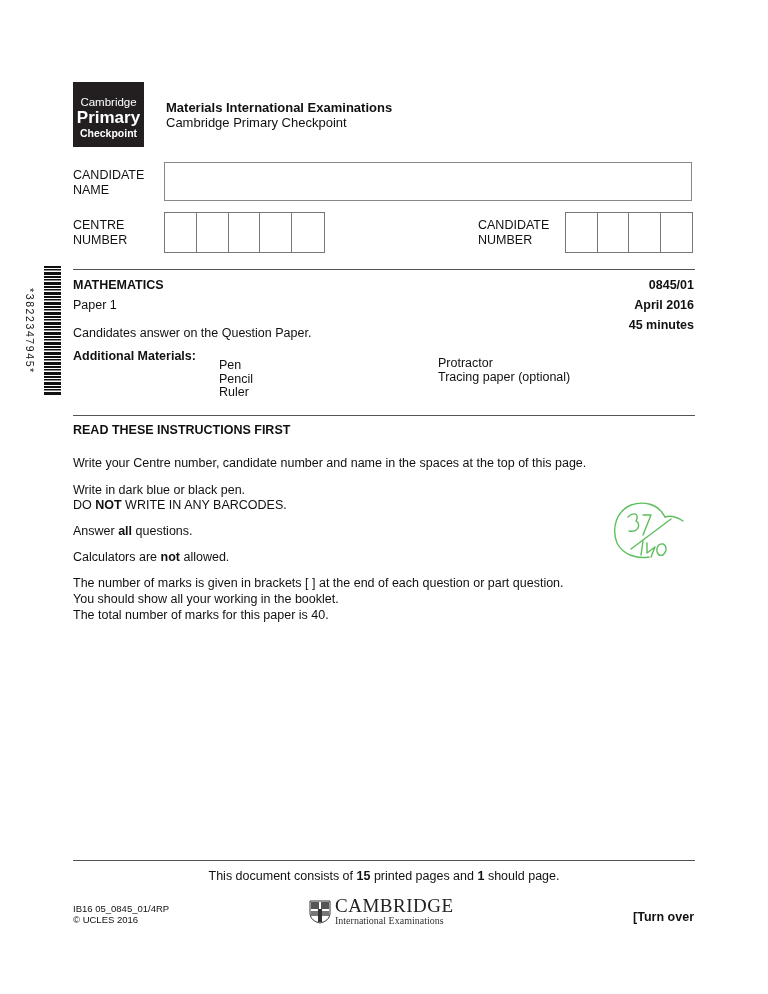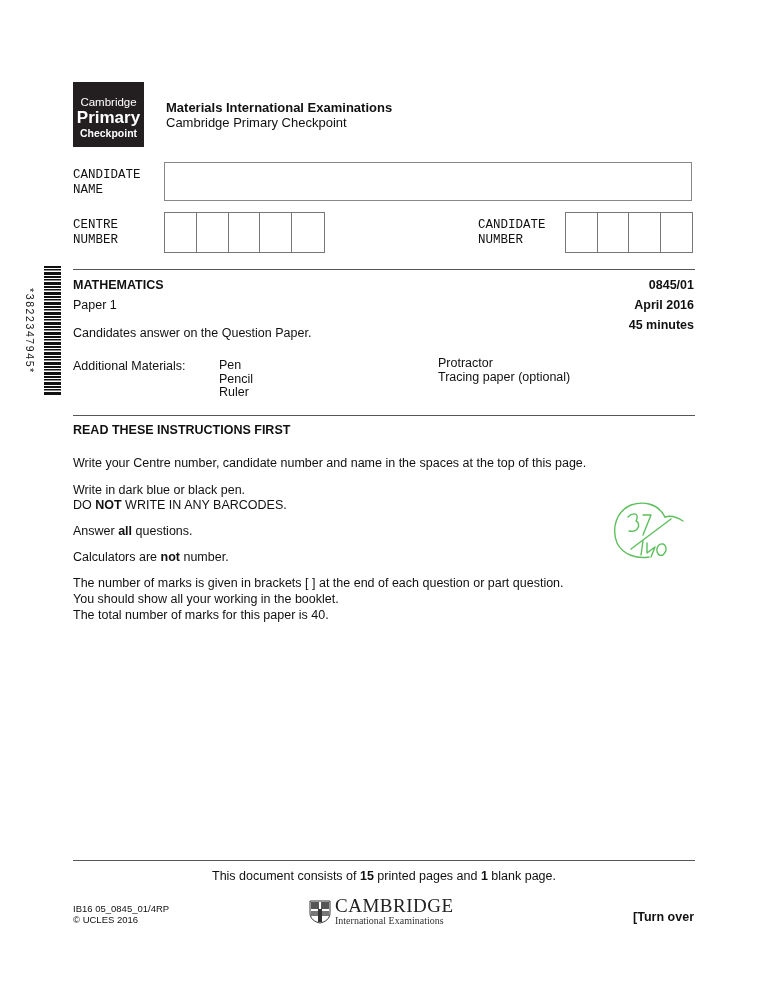--- a/index.html
+++ b/index.html
@@ -10,21 +10,21 @@
     .abs { position: absolute; }
     .logo {
       left: 73px; top: 82px; width: 71px; height: 65px; background: #231f20;
       color: #fff; text-align: center; box-sizing: border-box; padding-top: 14px;
     }
     .logo .l1 { font-size: 11.5px; line-height: 13px; }
     .logo .l2 { font-size: 17px; font-weight: bold; line-height: 18px; }
     .logo .l3 { font-size: 10.5px; font-weight: bold; line-height: 12px; }
     .org-title { left: 166px; top: 100px; font-size: 13px; font-weight: bold; }
     .org-sub { left: 166px; top: 115px; font-size: 13px; }
-    .label { font-size: 12.5px; line-height: 15px; font-family: Liberation Mono, monospace; }
+    .label { font-size: 12.5px; line-height: 15px; }
     .namebox { left: 164px; top: 162px; width: 528px; height: 39px; border: 1px solid #888; box-sizing: border-box; }
     .boxes { display: flex; border: 1px solid #777; box-sizing: border-box; height: 41px; }
     .boxes .cell { width: 32px; height: 100%; border-right: 1px solid #777; box-sizing: border-box; }
     .boxes .cell:last-child { border-right: none; }
     .rule { height: 1px; background: #555; }
     .t { font-size: 12.5px; line-height: 15px; white-space: nowrap; }
     .b { font-weight: bold; }
     .right { text-align: right; }
     .barcode {
       left: 44px; top: 266px; width: 17px; height: 130px;
@@ -84,57 +84,57 @@
 
 <div class="abs rule" style="left:73px; top:269px; width:622px;"></div>
 
 <div class="abs t b" style="left:73px; top:278px;">MATHEMATICS</div>
 <div class="abs t" style="left:73px; top:298px;">Paper 1</div>
 <div class="abs t b right" style="right:74px; top:278px;">0845/01</div>
 <div class="abs t b right" style="right:74px; top:298px;">April 2016</div>
 <div class="abs t b right" style="right:74px; top:318px;">45 minutes</div>
 
 <div class="abs t" style="left:73px; top:326px;">Candidates answer on the Question Paper.</div>
-<div class="abs t" style="left:73px; top:359px;">Additional Materials:</div>
+<div class="abs t" style="left:73px; top:349px;font-weight:bold;">Additional Materials:</div>
 <div class="abs t" style="left:219px; top:359px; line-height:13.5px;">
   <div>Pen</div>
   <div>Pencil</div>
   <div>Ruler</div>
 </div>
 <div class="abs t" style="left:438px; top:357px; line-height:13.5px;">
   <div>Protractor</div>
   <div>Tracing paper (optional)</div>
 </div>
 
 <div class="abs rule" style="left:73px; top:415px; width:622px;"></div>
 
 <div class="abs t b" style="left:73px; top:423px;">READ THESE INSTRUCTIONS FIRST</div>
 <div class="abs t" style="left:73px; top:456px;">Write your Centre number, candidate number and name in the spaces at the top of this page.</div>
 <div class="abs t" style="left:73px; top:471px;margin-top:12px;">Write in dark blue or black pen.</div>
 <div class="abs t" style="left:73px; top:498px;"><span>DO </span><span class="b">NOT</span><span> WRITE IN ANY BARCODES.</span></div>
 <div class="abs t" style="left:73px; top:524px;"><span>Answer </span><span class="b">all</span><span> questions.</span></div>
-<div class="abs t" style="left:73px; top:550px;"><span>Calculators are </span><span class="b">not</span><span> number.</span></div>
+<div class="abs t" style="left:73px; top:550px;"><span>Calculators are </span><span class="b">not</span><span> allowed.</span></div>
 <div class="abs t" style="left:73px; top:576px;">The number of marks is given in brackets [  ] at the end of each question or part question.</div>
 <div class="abs t" style="left:73px; top:592px;">You should show all your working in the booklet.</div>
 <div class="abs t" style="left:73px; top:608px;">The total number of marks for this paper is 40.</div>
 
 <svg class="abs score" viewBox="0 0 85 70">
   <g fill="none" stroke="#5cbf5c" stroke-width="1.4" stroke-linecap="round" stroke-linejoin="round">
     <path d="M62 20 C55 6 40 4 28 8 C14 14 8 30 14 46 C20 58 34 62 46 60"></path>
     <path d="M62 20 C68 18 74 20 80 24"></path>
     <path d="M25 20 C30 15 37 16 33 24 C38 26 36 36 26 34"></path>
     <path d="M40 18 L48 18 L40 38"></path>
     <path d="M28 52 L68 22"></path>
     <path d="M40 44 L38 58 M44 46 L44 56 L52 50 L48 60 M56 48 C62 44 66 52 60 58 C54 60 52 52 56 48"></path>
   </g>
   <text x="0" y="0" font-size="1" fill="none">37</text>
 </svg>
 
 <div class="abs rule" style="left:73px; top:860px; width:622px;"></div>
-<div class="abs t" style="left:0; width:768px; text-align:center; top:869px;"><span>This document consists of </span><span class="b">15</span><span> printed pages and </span><span class="b">1</span><span> blank page.</span></div>
+<div class="abs t" style="left:0; width:768px; text-align:center; top:869px;"><span>This document consists of </span><span class="b">15</span><span> printed pages and </span><span class="b">1</span><span> should page.</span></div>
 
 <div class="abs" style="left:73px; top:903px; font-size:9.5px; line-height:11px;">
   <div>IB16 05_0845_01/4RP</div>
   <div>© UCLES 2016</div>
 </div>
 
 <div class="abs" style="left:309px; top:897px; display:flex; align-items:center; gap:4px;">
   <svg class="crest" viewBox="0 0 22 24">
     <path d="M1 1 H21 V13 C21 19 16 22 11 23 C6 22 1 19 1 13 Z" fill="#fff" stroke="#333" stroke-width="1"></path>
     <rect x="2" y="2" width="8" height="7" fill="#555"></rect>

